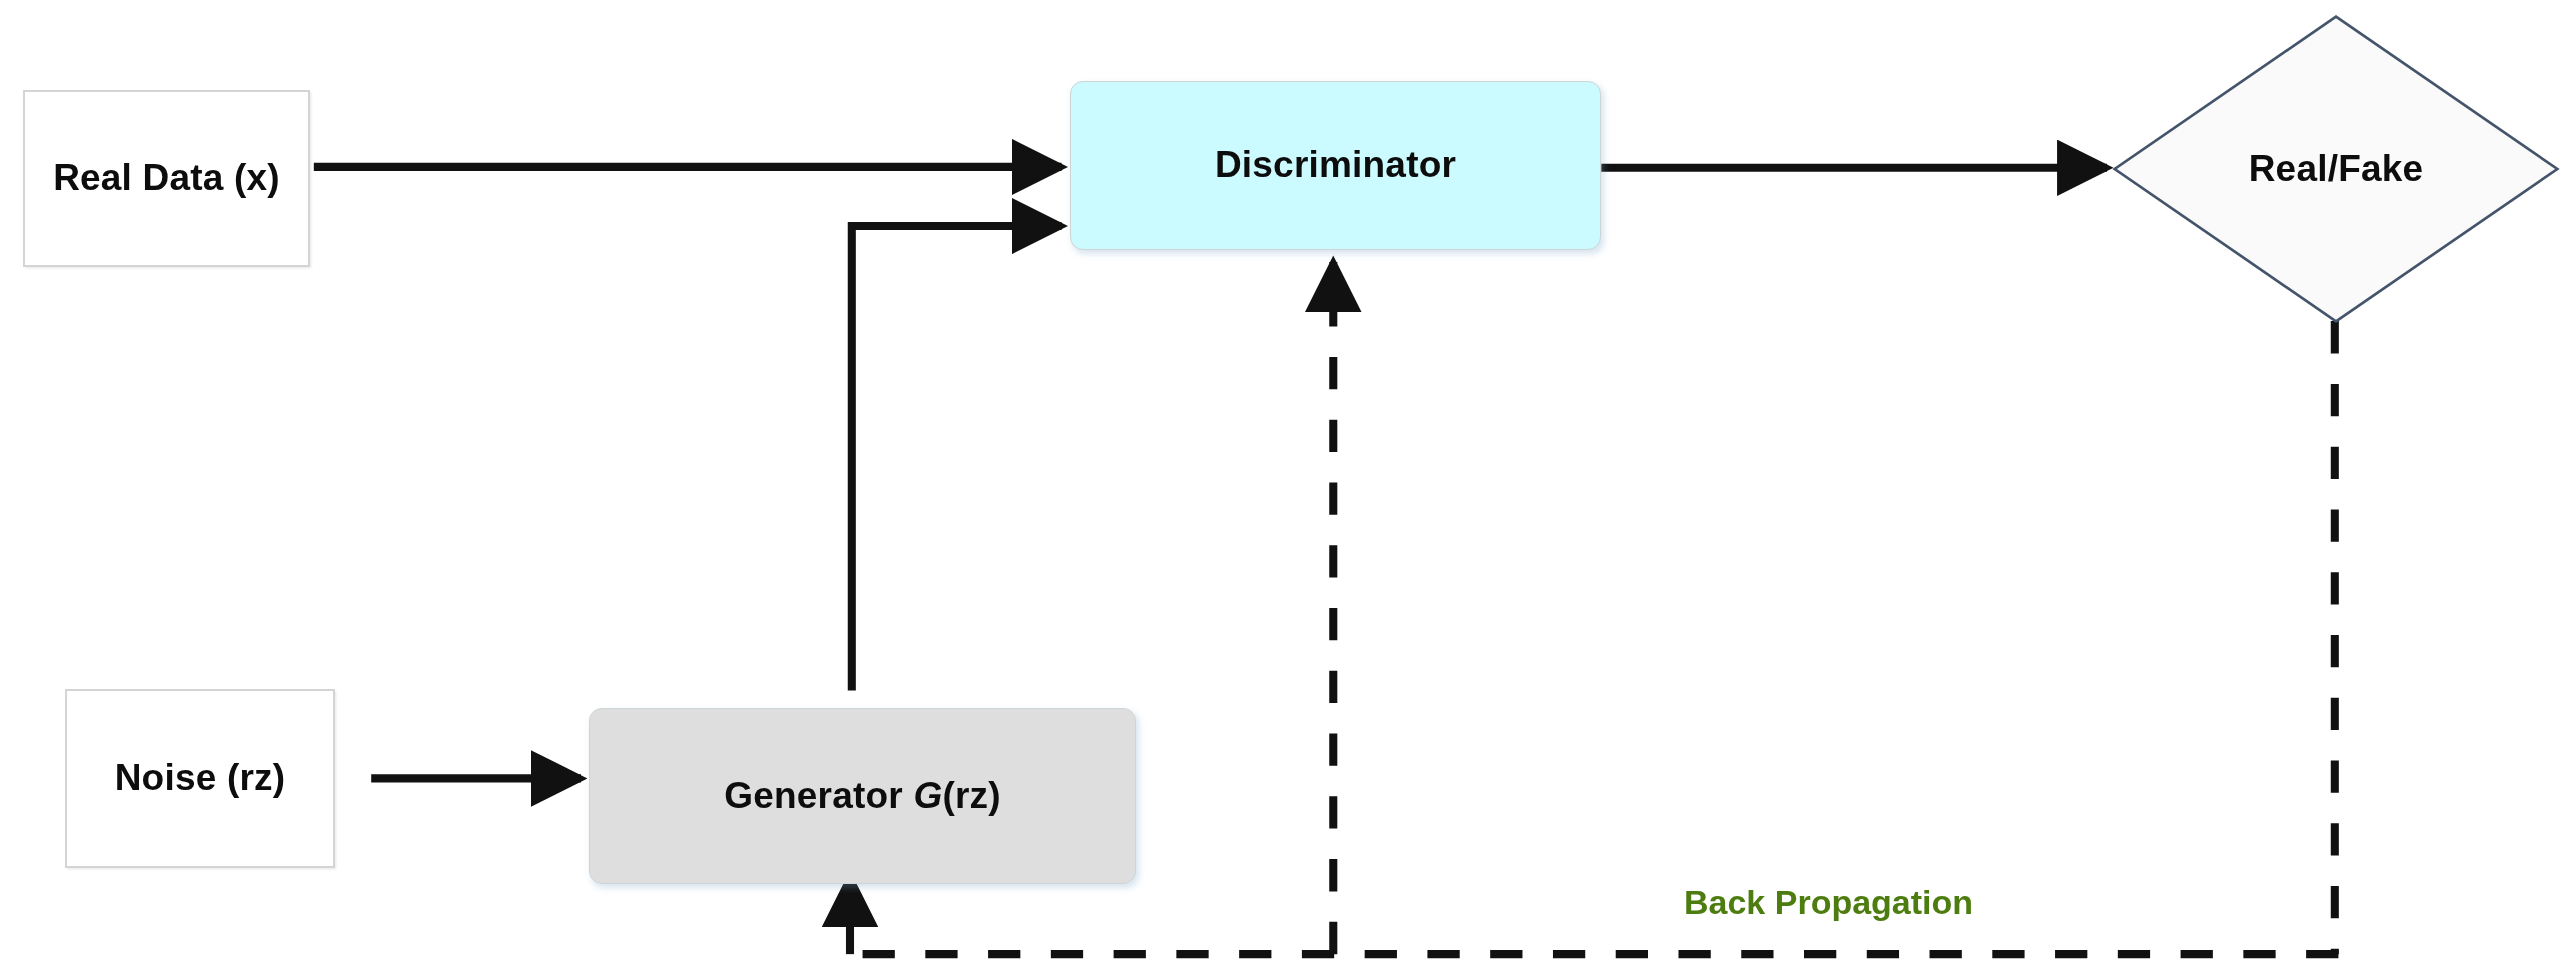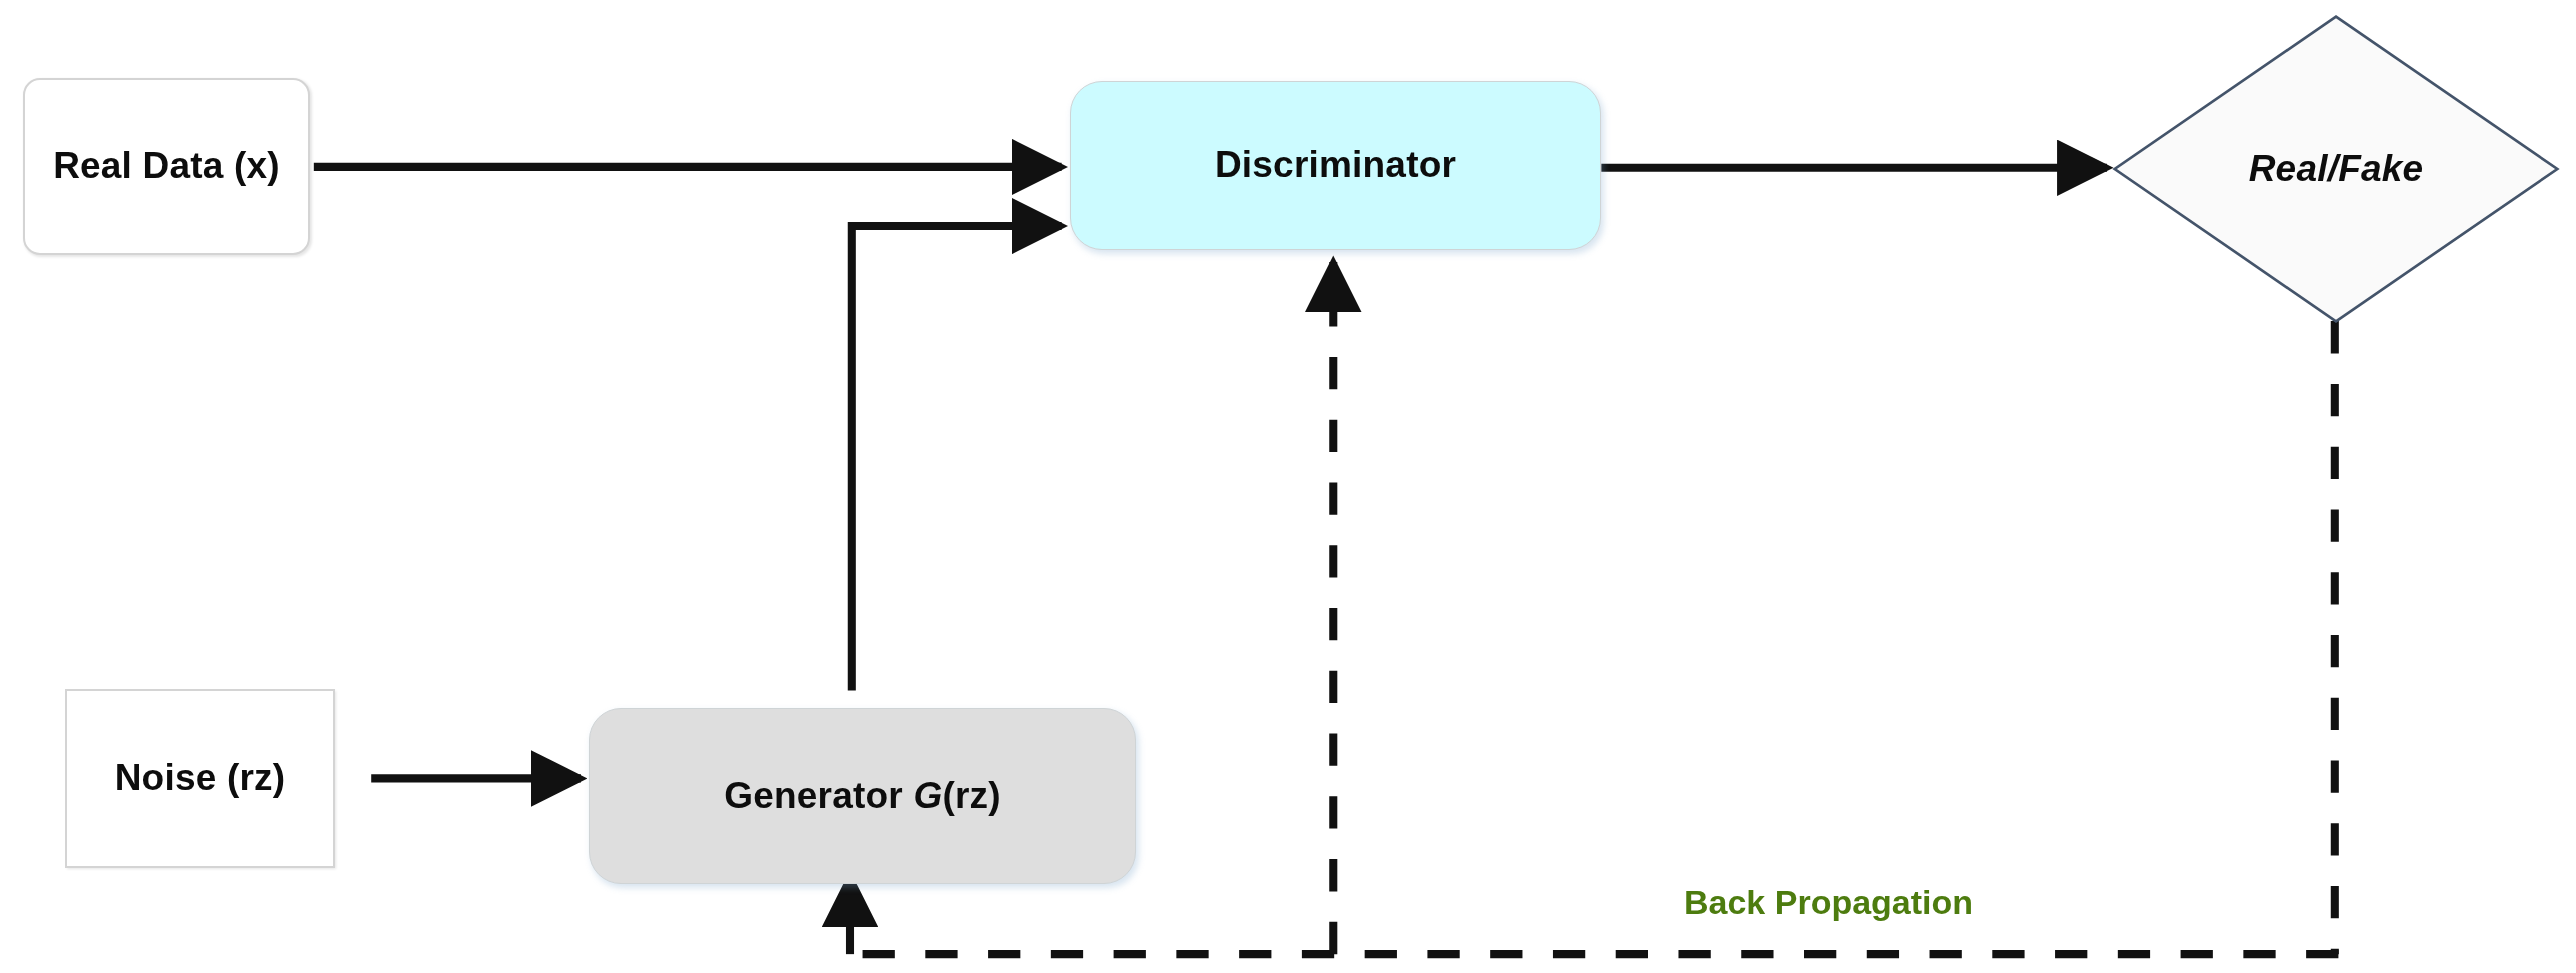--- a/index.html
+++ b/index.html
@@ -35,37 +35,37 @@
     text-align: center;
   }
 
   .rect-node {
     background: #ffffff;
     border: 2.7px solid #d4d4d4;
     box-shadow: 1.8px 1.8px 2.7px rgba(0,0,0,0.10);
   }
 
   .round-node {
-    border-radius: 32px;
+    border-radius: 13px;
     border: 1.8px solid #cfd4d6;
     box-shadow: 2.7px 3.6px 6.3px rgba(120,160,200,0.28);
     text-align: right;
   }
 
   .node-label {
     font-size: 37px;
     font-weight: bold;
     color: #0d0d0d;
     letter-spacing: 0.2px;
     white-space: nowrap;
     line-height: 1.1;
   }
 
   
-  #node-real-data   { left: 23px;   top: 78px;  width: 287px; height: 177px; border-radius: 17px; }
+  #node-real-data   { left: 23px;   top: 90px;  width: 287px; height: 177px; }
   #node-noise       { left: 65px;   top: 689px; width: 270px; height: 179px; }
 
   #node-discriminator {
     left: 1070px; top: 81px; width: 531px; height: 169px;
     background: #ccfbff;
   }
   #node-generator {
     left: 589px; top: 708px; width: 547px; height: 176px;
     background: #dedede;
   }
@@ -74,21 +74,20 @@
   #node-real-fake {
     left: 2112px; top: 14.3px; width: 448px; height: 310px;
   }
   #node-real-fake .diamond-shape {
     position: absolute;
     left: 0; top: 0;
     width: 100%; height: 100%;
   }
   #node-real-fake .node-label {
     position: relative;
-    font-style: italic;
     z-index: 2;
   }
 
   
   #label-back-propagation {
     position: absolute;
     left: 1684px;
     top: 843px;
     font-size: 34px;
     font-weight: bold;

